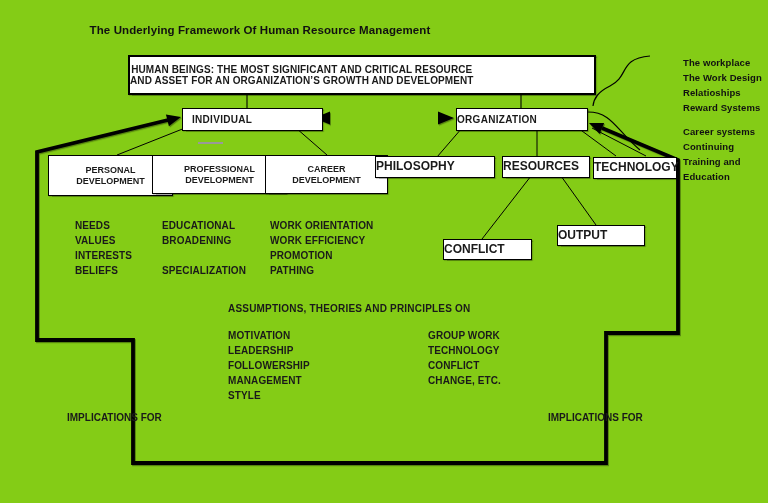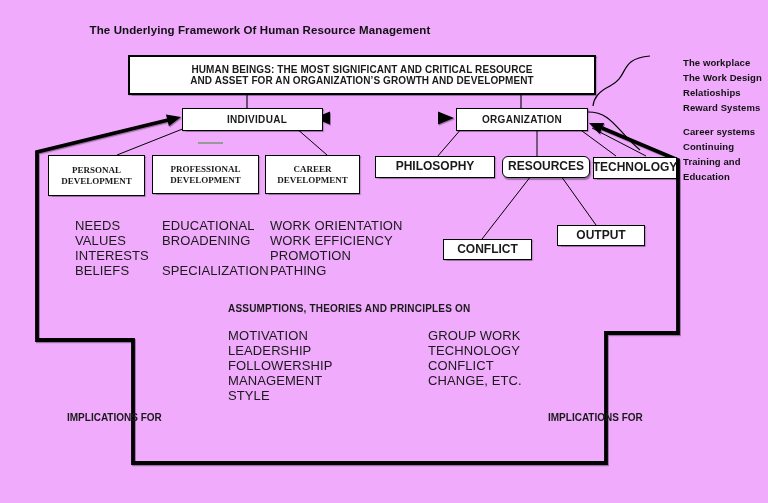--- a/index.html
+++ b/index.html
@@ -1,35 +1,35 @@
 <!DOCTYPE html>
 <html><head>
 <meta charset="utf-8">
 <style>
   html,body{margin:0;padding:0;background:#fff;}
   .canvas{
-    position:relative;width:768px;height:503px;background:#f0abfc;overflow:hidden;
+    position:relative;width:768px;height:503px;background:#84cc16;overflow:hidden;
     font-family:"Liberation Sans","DejaVu Sans",sans-serif;color:#1a1a1a;
   }
   .abs{position:absolute;}
   .title{
     left:30px;top:24px;width:460px;text-align:center;
     font-size:11.5px;font-weight:700;letter-spacing:0.1px;color:#111;
   }
   svg.lines{position:absolute;left:0;top:0;width:768px;height:503px;}
   .box{
-    position:absolute;display:flex;align-items:center;justify-content:center;
+    position:absolute;display:flex;align-items:center;
     background:#fff;border:1.6px solid #000;text-align:center;
     font-weight:700;line-height:1.15;box-shadow:1px 1.2px 1px rgba(0,0,0,0.35);
   }
   .box.main{border-width:2px;font-size:10px;letter-spacing:0.1px;}
   .box.lvl1{font-size:10px;letter-spacing:0.3px;}
-  .box.two{font-size:9px;padding:2px 0;font-family:Liberation Serif, serif;}
+  .box.two{font-size:9px;padding:2px 14px;}
   .box.one{font-size:12px;}
-  .col{position:absolute;font-size:13px;font-weight:400;letter-spacing:0.1px;}
+  .col{position:absolute;font-size:10px;font-weight:700;letter-spacing:0.1px;}
   .col-line{height:15px;line-height:15px;white-space:nowrap;}
   .heading{position:absolute;font-size:10px;font-weight:700;letter-spacing:0.2px;white-space:nowrap;}
   .annot{position:absolute;font-size:9.5px;font-weight:600;letter-spacing:0.1px;color:#111;}
   .annot .col-line{height:15px;line-height:15px;}
   .impl{position:absolute;font-size:10px;font-weight:700;white-space:nowrap;}
 </style>
 </head>
 <body>
 
 <div class="canvas">
@@ -80,21 +80,21 @@
   </div>
 
   <div class="box lvl1" style="left:182px;top:108px;width:130px;height:21px;padding-left:9px;">INDIVIDUAL</div>
   <div class="box lvl1" style="left:456px;top:108px;width:130px;height:21px;">ORGANIZATION</div>
 
   <div class="box two" style="left:48px;top:155px;width:95px;height:35px;">PERSONAL DEVELOPMENT</div>
   <div class="box two" style="left:152px;top:155px;width:105px;height:33px;">PROFESSIONAL DEVELOPMENT</div>
   <div class="box two" style="left:265px;top:155px;width:93px;height:33px;">CAREER DEVELOPMENT</div>
 
   <div class="box one" style="left:375px;top:156px;width:118px;height:20px;">PHILOSOPHY</div>
-  <div class="box one" style="left:502px;top:156px;width:86px;height:20px;border-radius:6px;">RESOURCES</div>
+  <div class="box one" style="left:502px;top:156px;width:86px;height:20px;">RESOURCES</div>
   <div class="box one" style="left:593px;top:157px;width:82px;height:20px;">TECHNOLOGY</div>
   <div class="box one" style="left:443px;top:239px;width:87px;height:19px;">CONFLICT</div>
   <div class="box one" style="left:557px;top:225px;width:86px;height:19px;">OUTPUT</div>
 
   <div class="col" style="left:75px;top:218px;">
     <div class="col-line">NEEDS</div>
     <div class="col-line">VALUES</div>
     <div class="col-line">INTERESTS</div>
     <div class="col-line">BELIEFS</div>
   </div>

